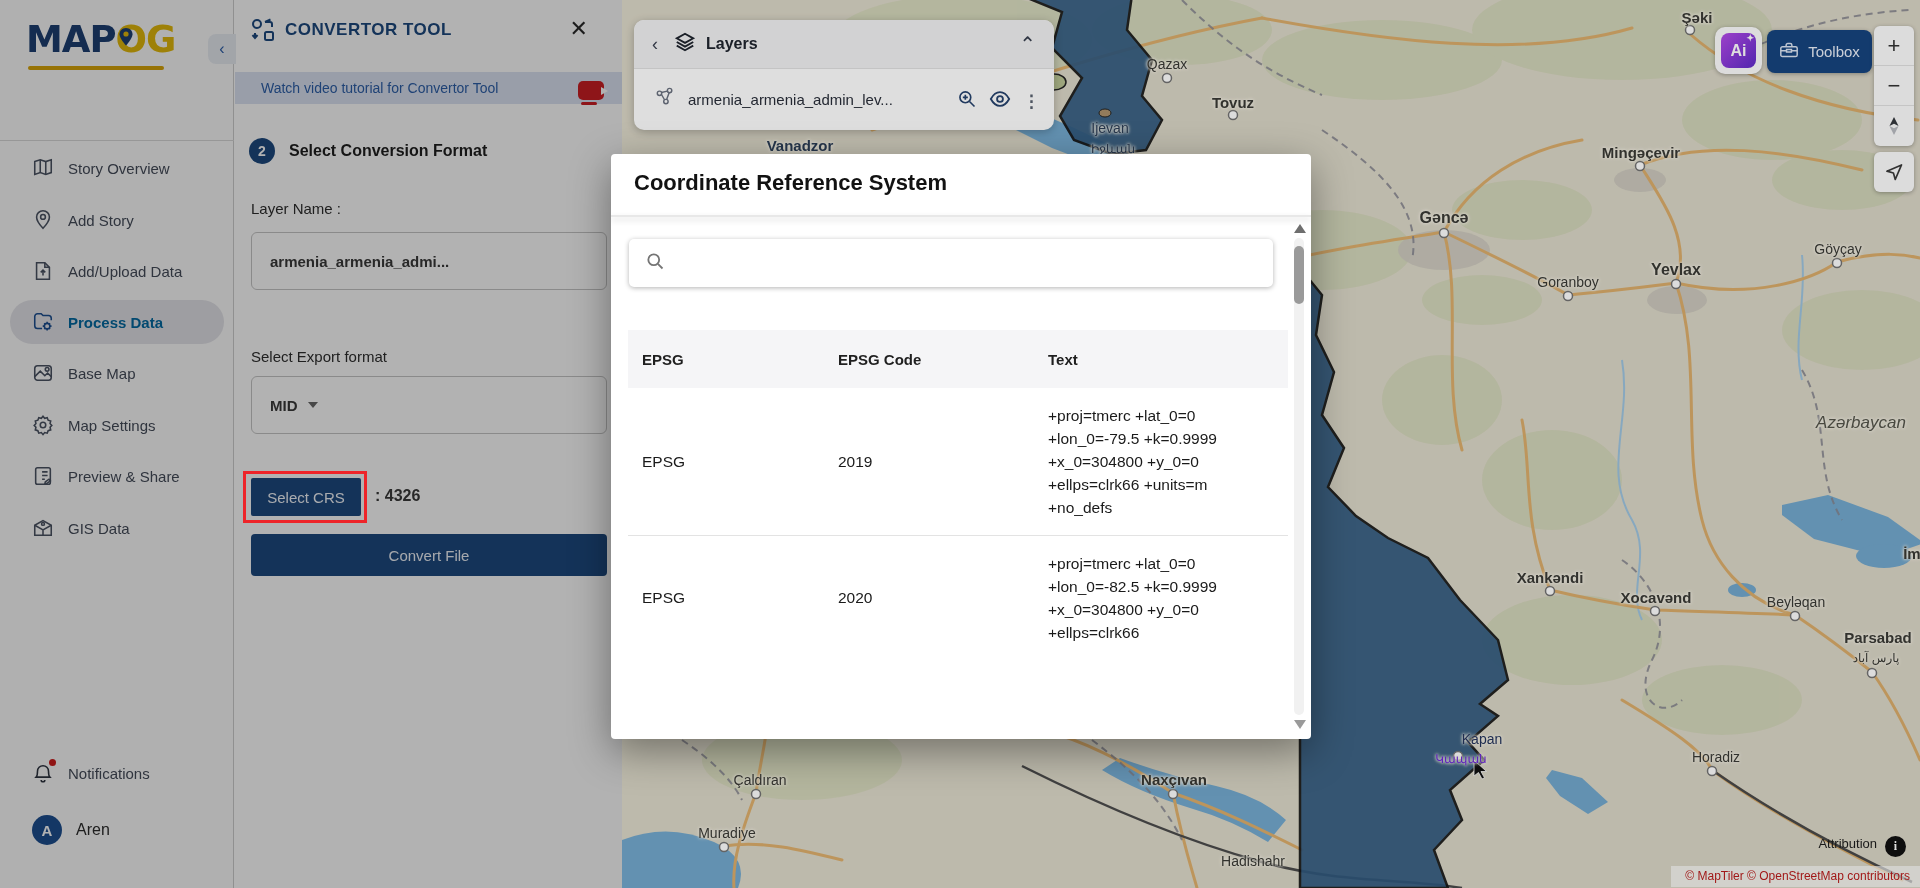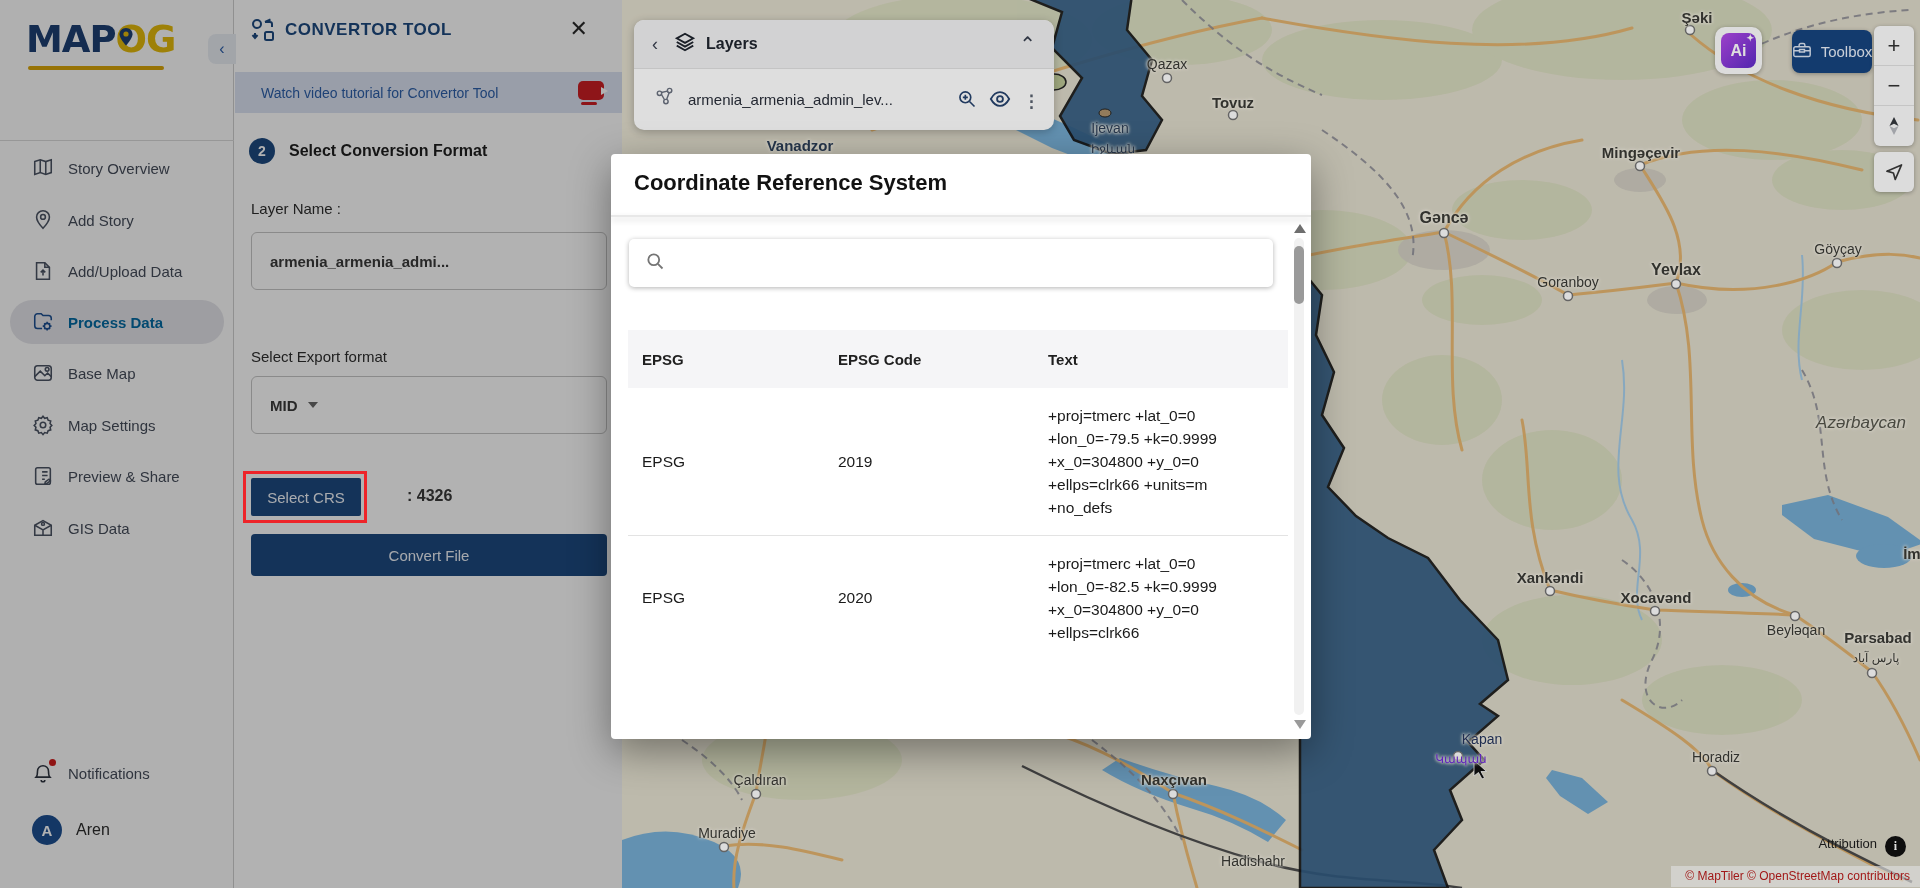--- a/index.html
+++ b/index.html
@@ -19,52 +19,52 @@
   .side-item.active { background:#e3e3e8; color:#0369a1; font-weight:bold; }
   .bell-dot { position:absolute; width:7px; height:7px; background:#cf1d1d; border-radius:50%; }
   .avatar { width:30px; height:30px; border-radius:50%; background:#1d4f91; color:#fff; display:flex; align-items:center; justify-content:center; font-size:15px; font-weight:bold; }
 
   
   #panel { position:absolute; left:235px; top:0; width:387px; height:888px; background:#ffffff; z-index:2; }
   .panel-head { position:absolute; left:0; top:0; width:100%; height:62px; background:#fff; }
   .panel-title { position:absolute; left:50px; top:20px; color:#1d4a80; font-weight:bold; font-size:17px; letter-spacing:.5px; }
   .convert-ic { position:absolute; left:14px; top:16px; }
   .close-x { position:absolute; right:34px; top:16px; font-size:22px; color:#2a2a2a; }
-  .video-banner { position:absolute; left:0; top:72px; width:100%; height:41px; background:#dbe3f2; display:flex; align-items:center; }
+  .video-banner { position:absolute; left:0; top:72px; width:100%; height:32px; background:#dbe3f2; display:flex; align-items:center; }
   .video-banner span { margin-left:26px; color:#2d5fa9; font-size:14px; }
   .yt { position:absolute; right:18px; top:9px; width:26px; height:19px; background:#cc1f25; border-radius:5px; display:flex; align-items:center; justify-content:center; }
   .yt:after { content:""; position:absolute; left:3px; bottom:-5px; width:16px; height:3px; background:#cc1f25; border-radius:2px; }
   .yt .tri { width:0; height:0; border-left:7px solid #fff; border-top:4px solid transparent; border-bottom:4px solid transparent; }
   .step-row { position:absolute; left:14px; top:138px; display:flex; align-items:center; gap:14px; }
   .step-circle { width:26px; height:26px; border-radius:50%; background:#1d4a80; color:#fff; font-size:14px; font-weight:bold; display:flex; align-items:center; justify-content:center; }
   .step-label { font-size:16px; font-weight:bold; color:#1f1f1f; }
   .fld-label { position:absolute; left:16px; font-size:15px; color:#2e2e2e; }
   .txt-box { position:absolute; left:16px; width:356px; height:58px; border:1px solid #c6c6c6; border-radius:6px; background:#fff; display:flex; align-items:center; padding-left:18px; font-size:15px; font-weight:bold; color:#3a3a3a; }
   .dd-caret { width:0; height:0; border-left:5px solid transparent; border-right:5px solid transparent; border-top:6px solid #666; margin-left:10px; }
   .crs-btn { position:absolute; left:16px; top:478px; width:110px; height:38px; background:#1d4a80; color:#f2f5fa; font-size:15px; display:flex; align-items:center; justify-content:center; border-radius:2px; }
-  .crs-val { position:absolute; left:140px; top:487px; font-size:16px; font-weight:bold; color:#3a3a3a;margin-left:32px; }
+  .crs-val { position:absolute; left:140px; top:487px; font-size:16px; font-weight:bold; color:#3a3a3a; }
   .convert-btn { position:absolute; left:16px; top:534px; width:356px; height:42px; background:#1d4a80; color:#eef2f8; font-size:15px; display:flex; align-items:center; justify-content:center; border-radius:4px; }
 
   
   #map { position:absolute; left:622px; top:0; width:1298px; height:888px; background:#dad6c6; overflow:hidden; z-index:1; }
   .map-label { position:absolute; transform:translate(-50%,-50%); white-space:nowrap; color:#3a3a35;
     text-shadow:0 0 3px #efece0, 0 0 3px #efece0, 0 0 4px #efece0; font-size:14px; }
   
   #layers { position:absolute; left:12px; top:20px; width:420px; height:110px; background:#fff; border-radius:10px; box-shadow:0 2px 8px rgba(0,0,0,.25); overflow:hidden; }
   .layers-head { height:49px; background:#f2f2f3; border-bottom:1px solid #e2e2e2; display:flex; align-items:center; }
   .layers-title { font-size:16px; font-weight:bold; color:#20252f; margin-left:10px; }
   .chev { font-size:18px; color:#3a4150; }
   .layers-row { height:60px; display:flex; align-items:center; }
   .layer-name { font-size:15px; color:#2a2f3a; margin-left:12px; }
   .row-icons { position:absolute; right:14px; top:68px; display:flex; align-items:center; gap:12px; color:#27436e; }
   
   #ai-btn { position:absolute; right:158px; top:27px; width:47px; height:47px; background:#fdfdfd; border-radius:10px; box-shadow:0 1px 4px rgba(0,0,0,.3); display:flex; align-items:center; justify-content:center; }
   .ai-inner { width:35px; height:35px; border-radius:8px; background:linear-gradient(135deg,#b44ae8,#5f2bc9); color:#fff; font-weight:bold; font-size:16px; display:flex; align-items:center; justify-content:center; position:relative; }
   .ai-spark { position:absolute; right:2px; top:0px; font-size:9px; color:#fff; }
-  #toolbox-btn { position:absolute; right:48px; top:30px; width:80px; height:43px; background:#16447f; border-radius:8px; display:flex; align-items:center; justify-content:center; gap:9px; color:#e8eef8; font-size:15px; box-shadow:0 1px 4px rgba(0,0,0,.3); }
+  #toolbox-btn { position:absolute; right:48px; top:30px; width:105px; height:43px; background:#16447f; border-radius:8px; display:flex; align-items:center; justify-content:center; gap:9px; color:#e8eef8; font-size:15px; box-shadow:0 1px 4px rgba(0,0,0,.3); }
   .zoom-stack { position:absolute; right:6px; top:26px; width:40px; background:#fdfdfd; border-radius:6px; box-shadow:0 1px 4px rgba(0,0,0,.3); overflow:hidden; }
   .zoom-cell { height:40px; display:flex; align-items:center; justify-content:center; font-size:22px; color:#333; border-bottom:1px solid #e3e3e3; }
   .zoom-cell:last-child { border-bottom:none; }
   #locate-btn { position:absolute; right:6px; top:152px; width:40px; height:40px; background:#fdfdfd; border-radius:6px; box-shadow:0 1px 4px rgba(0,0,0,.3); display:flex; align-items:center; justify-content:center; }
   
   #attrib { position:absolute; right:14px; top:836px; display:flex; align-items:flex-start; gap:8px; font-size:13px; color:#1c1c1c; }
   .info-circle { width:21px; height:21px; border-radius:50%; background:#111; color:#fff; font-size:12px; font-weight:bold; display:flex; align-items:center; justify-content:center; font-family:"Liberation Serif", serif; }
   #credits { position:absolute; right:0; top:866px; background:rgba(255,255,255,.65); padding:3px 10px 4px 14px; font-size:12px; color:#b91c1c; }
 
   
@@ -220,21 +220,21 @@
         <span class="map-label" style="left: 178px; top: 145px; font-size: 15px; font-weight: 700; color: rgb(44, 62, 87);">Vanadzor</span>
         <span class="map-label" style="left: 1019px; top: 152px; font-size: 15px; font-weight: 700;">Mingəçevir</span>
         <span class="map-label" style="left: 822px; top: 218px; font-size: 16px; font-weight: 700;">Gəncə</span>
         <span class="map-label" style="left: 946px; top: 282px; font-size: 14px;">Goranboy</span>
         <span class="map-label" style="left: 1054px; top: 270px; font-size: 16px; font-weight: 700;">Yevlax</span>
         <span class="map-label" style="left: 1216px; top: 249px; font-size: 14px;">Göyçay</span>
         <span class="map-label" style="left: 1239px; top: 423px; font-size: 17px; font-style: italic; color: rgb(84, 84, 74);">Azərbaycan</span>
         <span class="map-label" style="left: 1292px; top: 553px; font-size: 15px; font-weight: 700;">İmi</span>
         <span class="map-label" style="left: 928px; top: 577px; font-size: 15px; font-weight: 700;">Xankəndi</span>
         <span class="map-label" style="left: 1034px; top: 597px; font-size: 15px; font-weight: 700;">Xocavənd</span>
-        <span class="map-label" style="left: 1174px; top: 630px; font-size: 14px;">Beyləqan</span>
+        <span class="map-label" style="left: 1174px; top: 602px; font-size: 14px;">Beyləqan</span>
         <span class="map-label" style="left: 1256px; top: 637px; font-size: 15px; font-weight: 700;">Parsabad</span>
         <span class="map-label" style="left: 1254px; top: 658px; font-size: 12px;">پارس آباد</span>
         <span class="map-label" style="left: 1094px; top: 757px; font-size: 14px;">Horadiz</span>
         <span class="map-label" style="left: 836px; top: 739px; font-size: 14px; color: rgb(36, 52, 92); margin-left: 24px;">Kapan</span>
         <span class="map-label" style="left: 839px; top: 759px; font-size: 12px; color: #6d28d9;">Կապան</span>
         <span class="map-label" style="left: 552px; top: 779px; font-size: 15px; font-weight: 700;">Naxçıvan</span>
         <span class="map-label" style="left: 138px; top: 780px; font-size: 14px;">Çaldıran</span>
         <span class="map-label" style="left: 105px; top: 833px; font-size: 14px;">Muradiye</span>
         <span class="map-label" style="left: 631px; top: 861px; font-size: 14px;">Hadishahr</span>
       </div>

